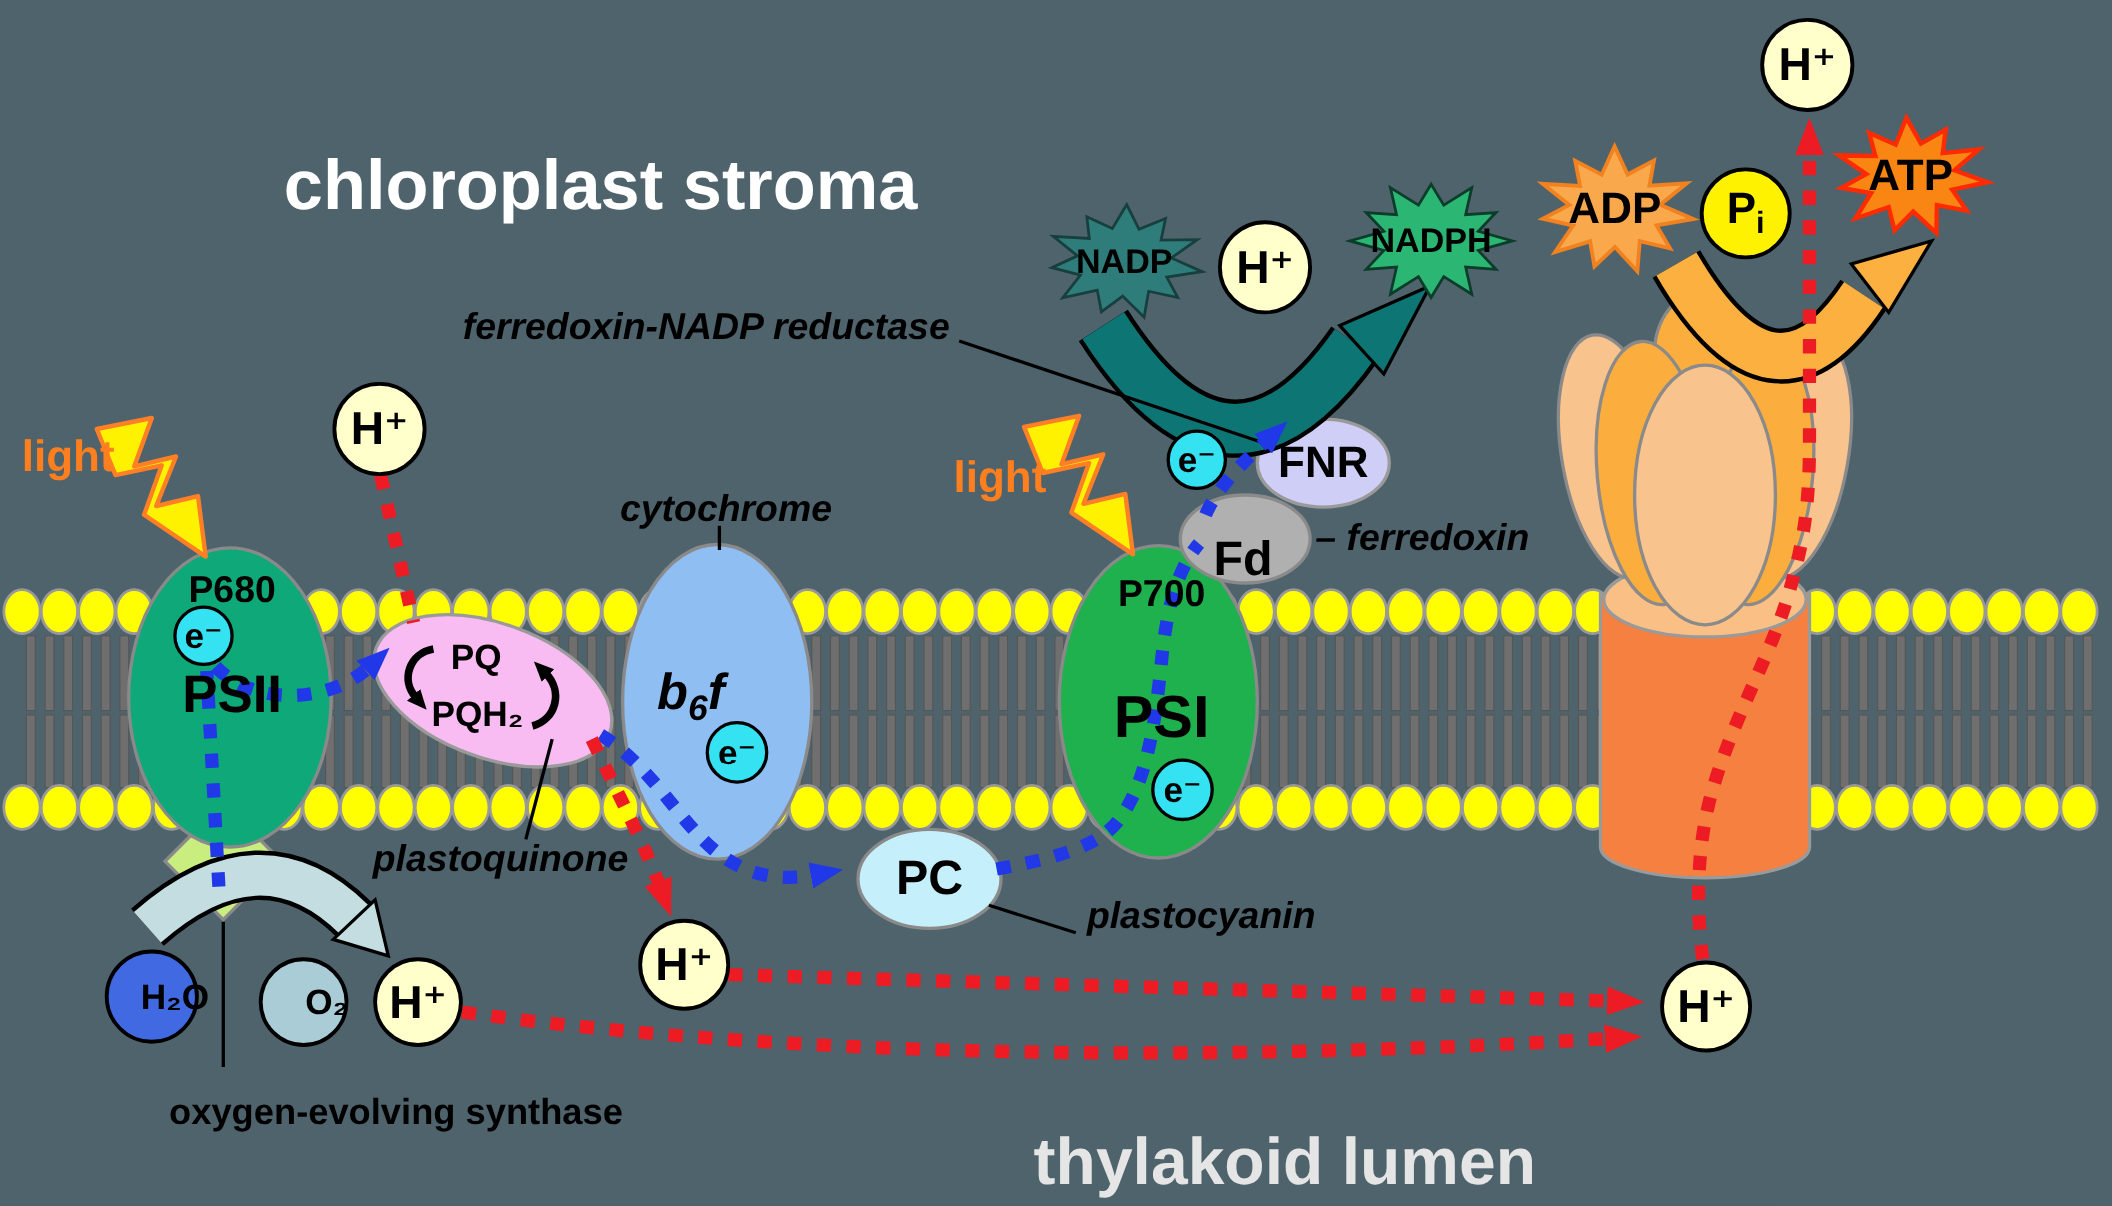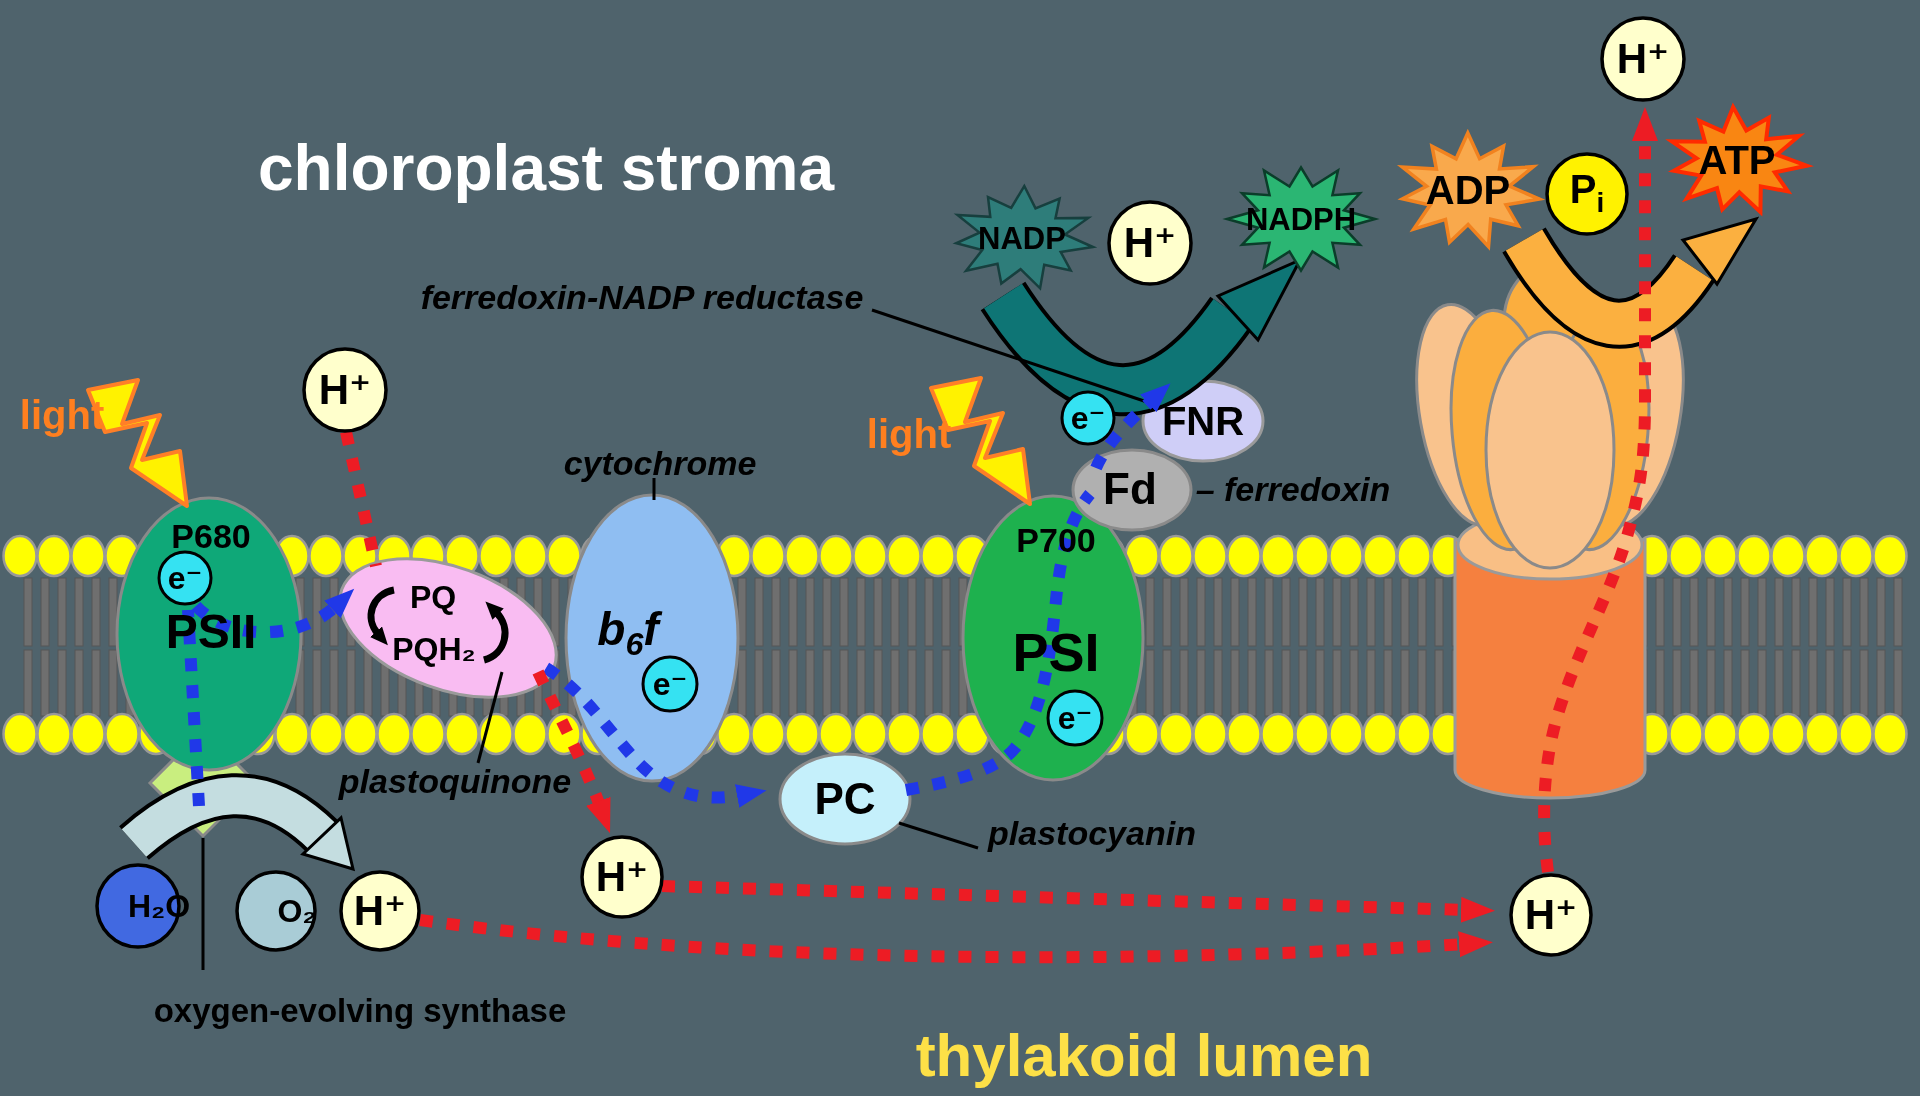--- a/index.html
+++ b/index.html
@@ -2,32 +2,32 @@
 <html><head>
 <meta charset="utf-8">
 <style>
   html,body{margin:0;padding:0;background:#4F636C;}
   #stage{position:relative;width:1920px;height:1096px;background:#4F636C;overflow:hidden;
          font-family:"Liberation Sans","DejaVu Sans",sans-serif;}
   #shapes{position:absolute;left:0;top:0;}
   .lbl{position:absolute;transform:translate(-50%,-50%);font-weight:bold;color:#000;
        white-space:nowrap;line-height:1;}
   .title-stroma{font-size:64px;color:#ffffff;}
-  .title-lumen{font-size:60px;color:#fde047;}
+  .title-lumen{font-size:60px;color:#e5e5e5;margin-left:24px;}
   .light{font-size:40px;color:#FF7F1F;margin-top:36px;}
   .note{font-size:34px;font-style:italic;}
   .note-sm{font-size:33px;}
   .atps{font-size:36px;}
   .p680{font-size:34px;}
   .psii{font-size:48px;}
   .psi{font-size:54px;}
   .b6f{font-size:46px;font-style:italic;}
   .pqt{font-size:32px;}
   .pct{font-size:44px;}
-  .fdt{font-size:44px;}
+  .fdt{font-size:44px;margin-top:20px;}
   .fnrt{font-size:40px;}
   .star-t{font-size:31px;}
   .nuc{font-size:40px;}
   .mol{font-size:32px;margin-left:21px;}
   .hplus{font-size:42px;}
   .emin{font-size:32px;}
   sub{font-size:70%;}
 </style>
 </head>
 <body>

